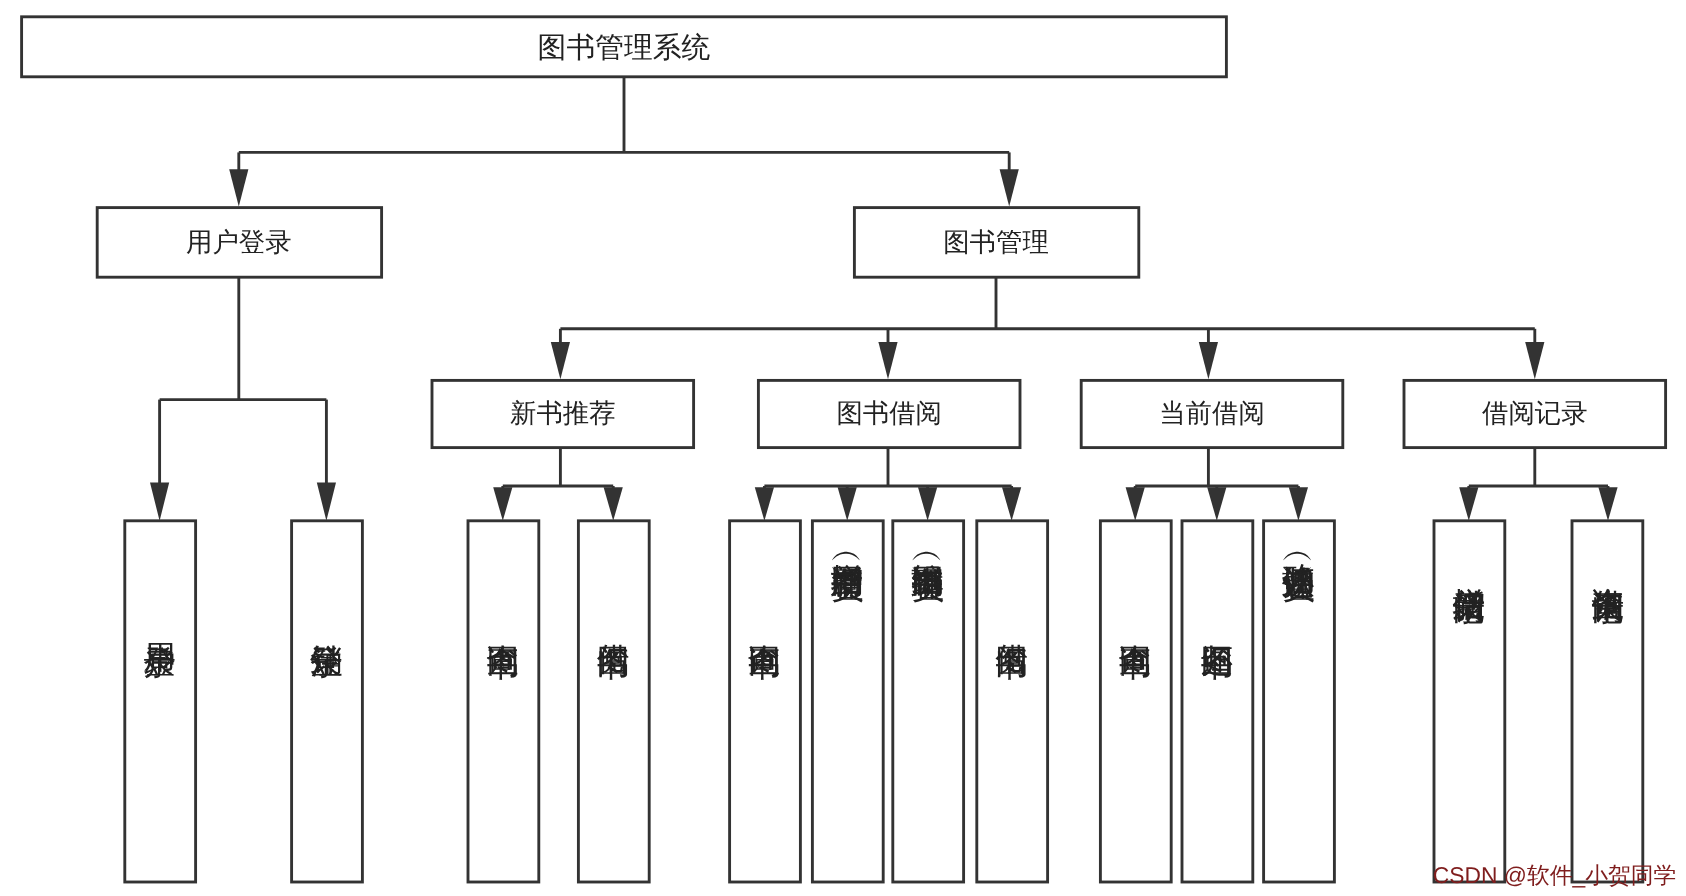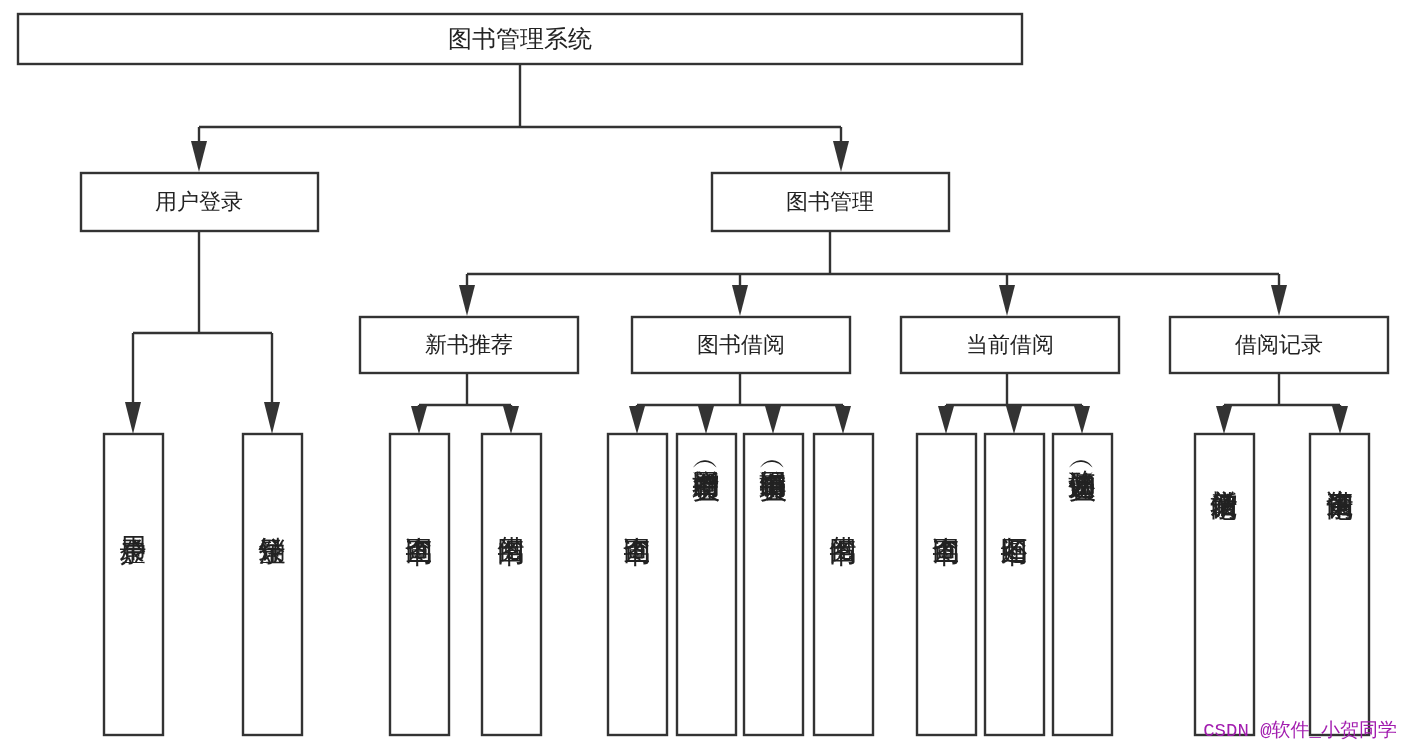--- a/index.html
+++ b/index.html
@@ -61,23 +61,23 @@
     color: #222222;
     text-align: center;
     white-space: nowrap;
     transform: translateX(-50%);
     pointer-events: none;
   }
   .watermark {
     position: absolute;
     right: 8px;
     bottom: 4px;
-    font-family: Liberation Mono, monospace;
+    font-family: Liberation Sans, sans-serif;
     font-size: 19px;
-    color: #a21caf;
+    color: #7f1d1d;
     white-space: nowrap;
   }
 </style>
 </head>
 <body>
 
 <div id="diagram-root">
 
   <svg id="tree-svg" viewBox="0 0 1405 747">
 

